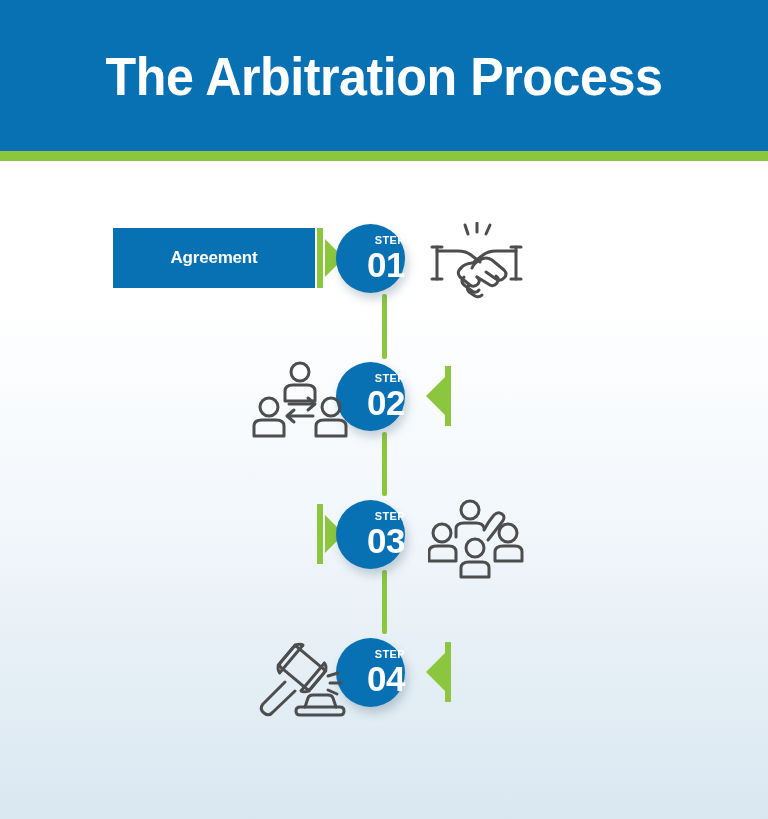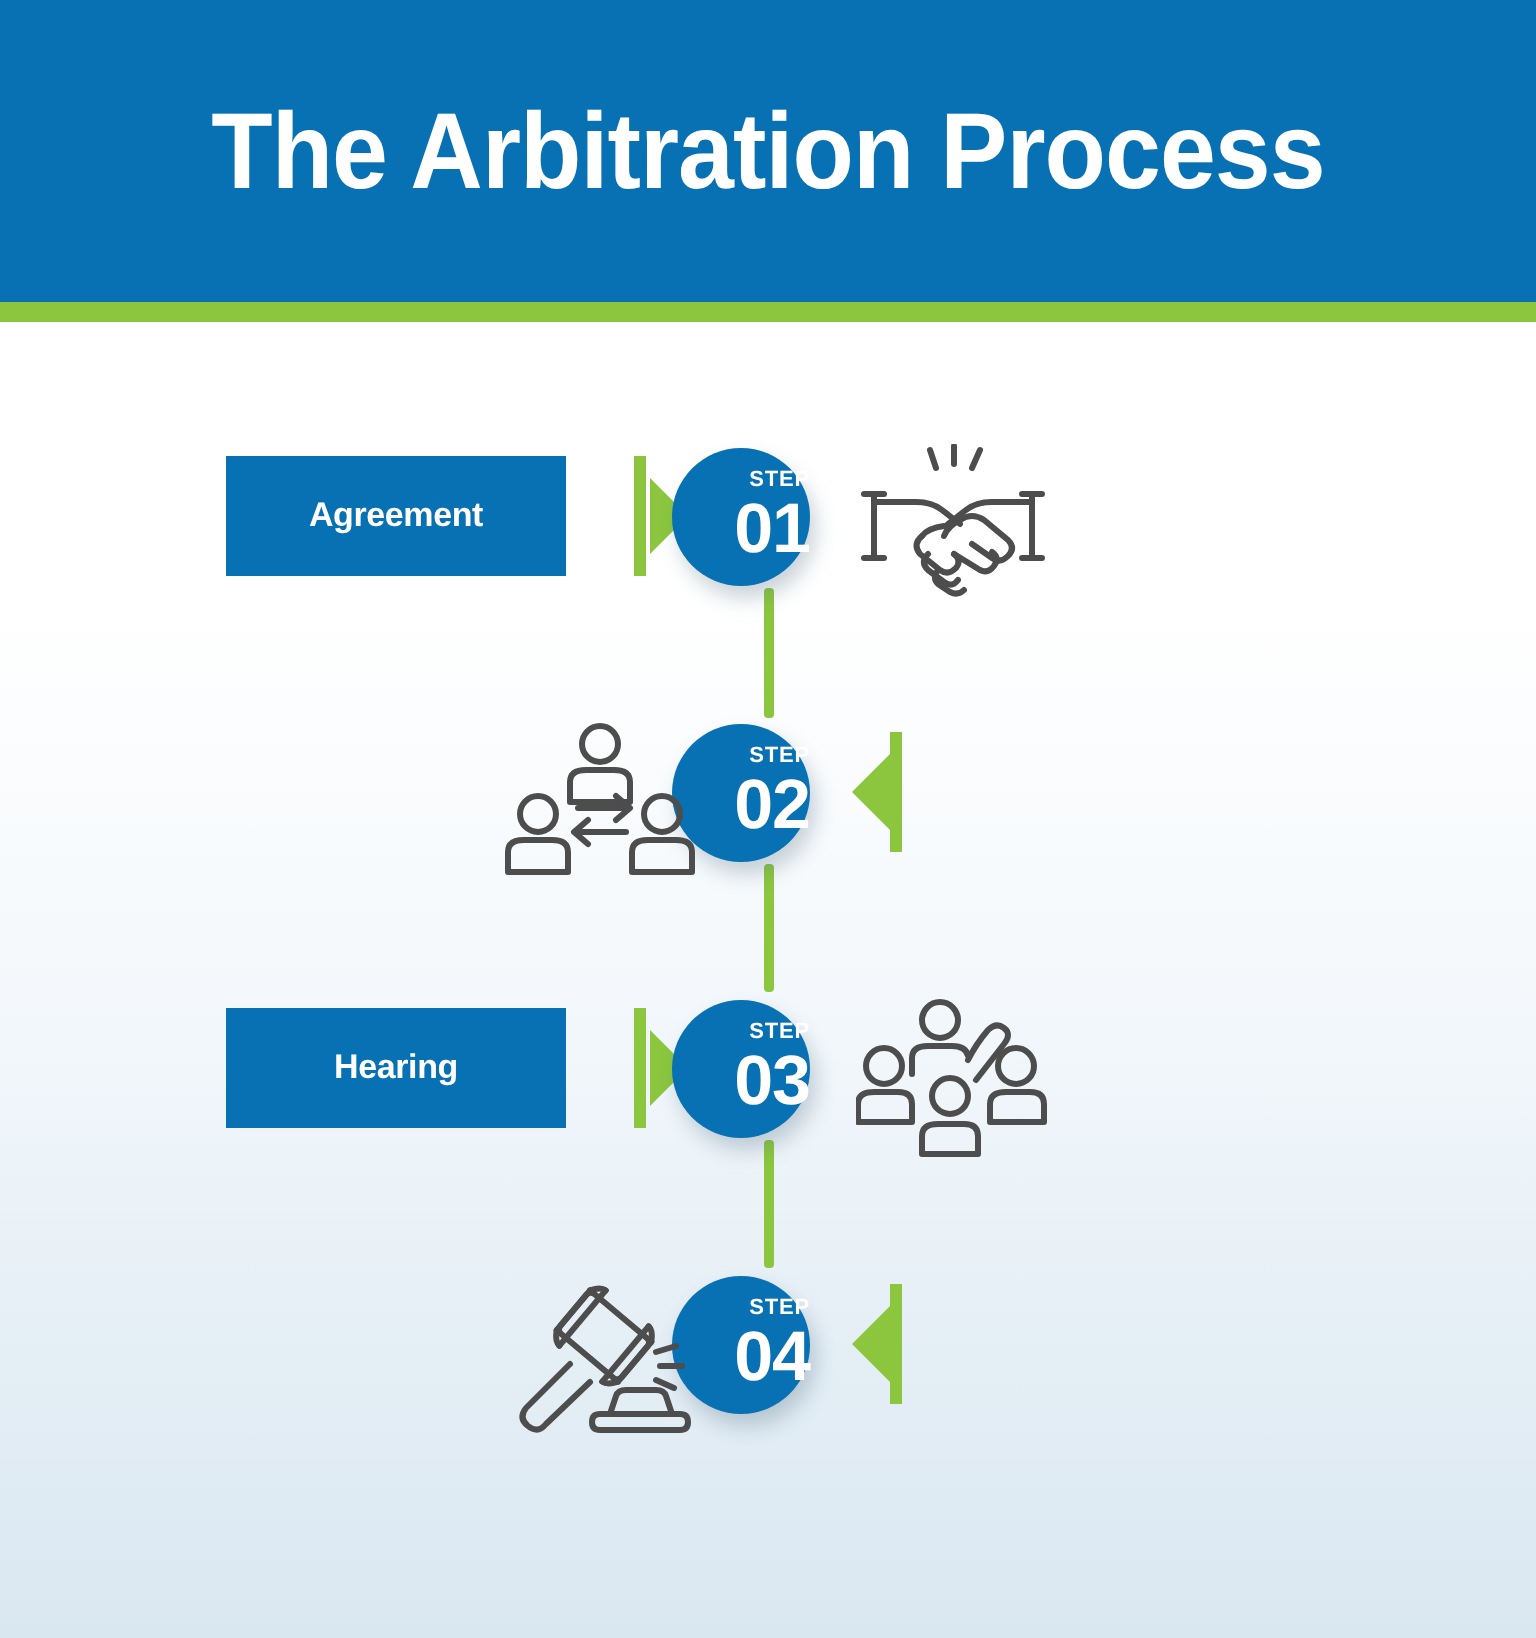--- a/index.html
+++ b/index.html
@@ -106,21 +106,21 @@
     font-size: 35px;
     font-weight: bold;
     line-height: 1;
     letter-spacing: -0.5px;
   }
 
   
   .label-box {
     position: absolute;
     top: 4px;
-    width: 170px;
+    width: 202px;
     height: 60px;
     background: #0871b4;
     display: flex;
     align-items: center;
     justify-content: center;
     color: #ffffff;
     font-size: 17px;
     font-weight: bold;
     letter-spacing: -0.2px;
     white-space: nowrap;
@@ -247,23 +247,20 @@
 
         <path d="M37 44 L62 44"></path>
         <path d="M56 38 L63 44 L56 50"></path>
         <path d="M61 56 L36 56"></path>
         <path d="M42 50 L35 56 L42 62"></path>
       </svg>
     </div>
   </div>
 
   <div class="step-row" style="top:500px;">
-    <div class="label-box left">
-      <span>Hearing</span>
-    </div>
     <div class="arrow-bar left-side"></div>
     <div class="arrow-head point-right"></div>
 
     <div class="step-circle">
       <span class="step-word">STEP</span>
       <span class="step-num">03</span>
     </div>
 
     <div class="icon-slot icon-right">
       <svg viewBox="0 0 96 84" xmlns="http://www.w3.org/2000/svg" fill="none" stroke="#4d4d4d" stroke-width="3" stroke-linecap="round" stroke-linejoin="round">

